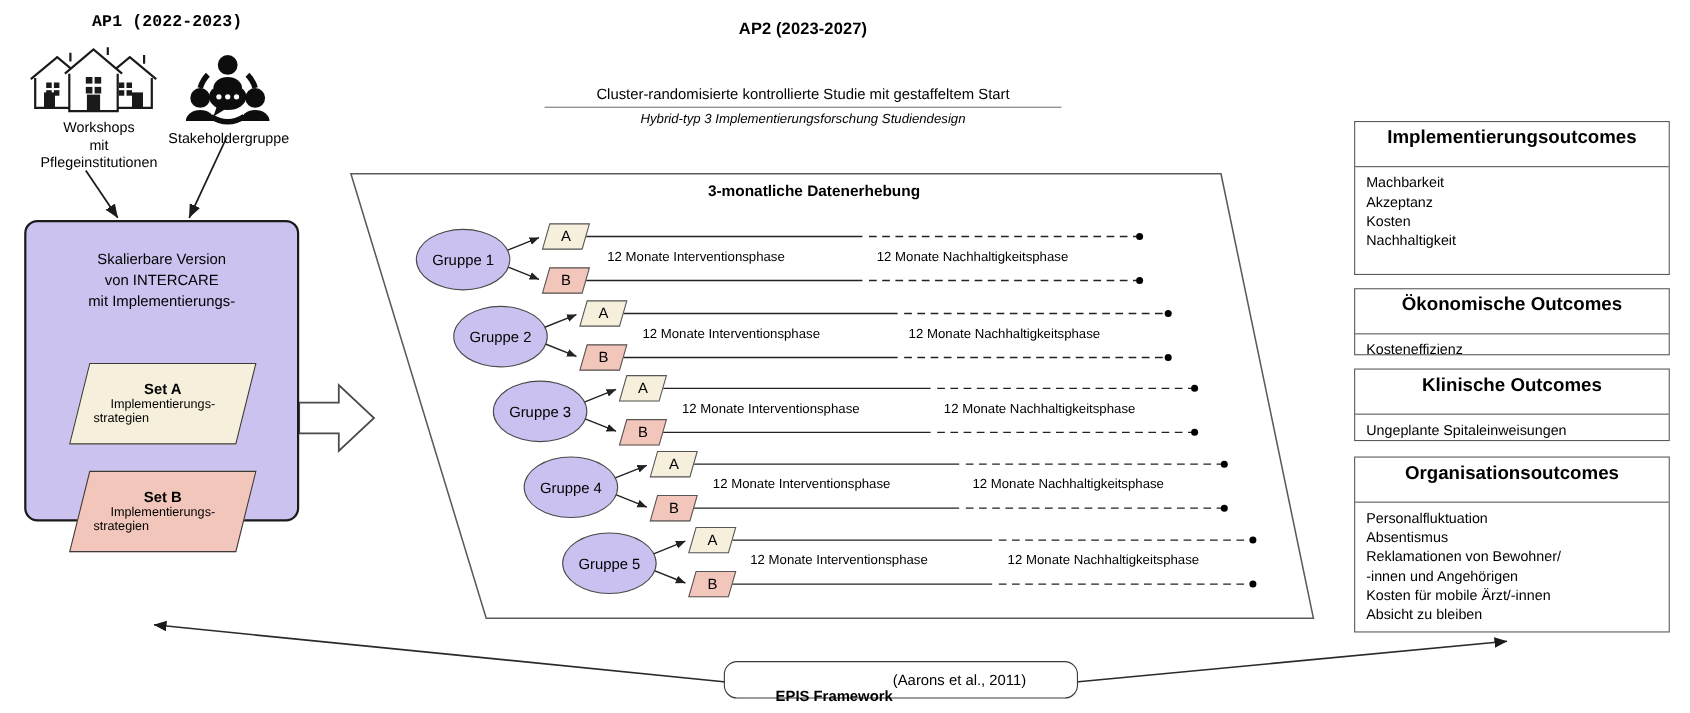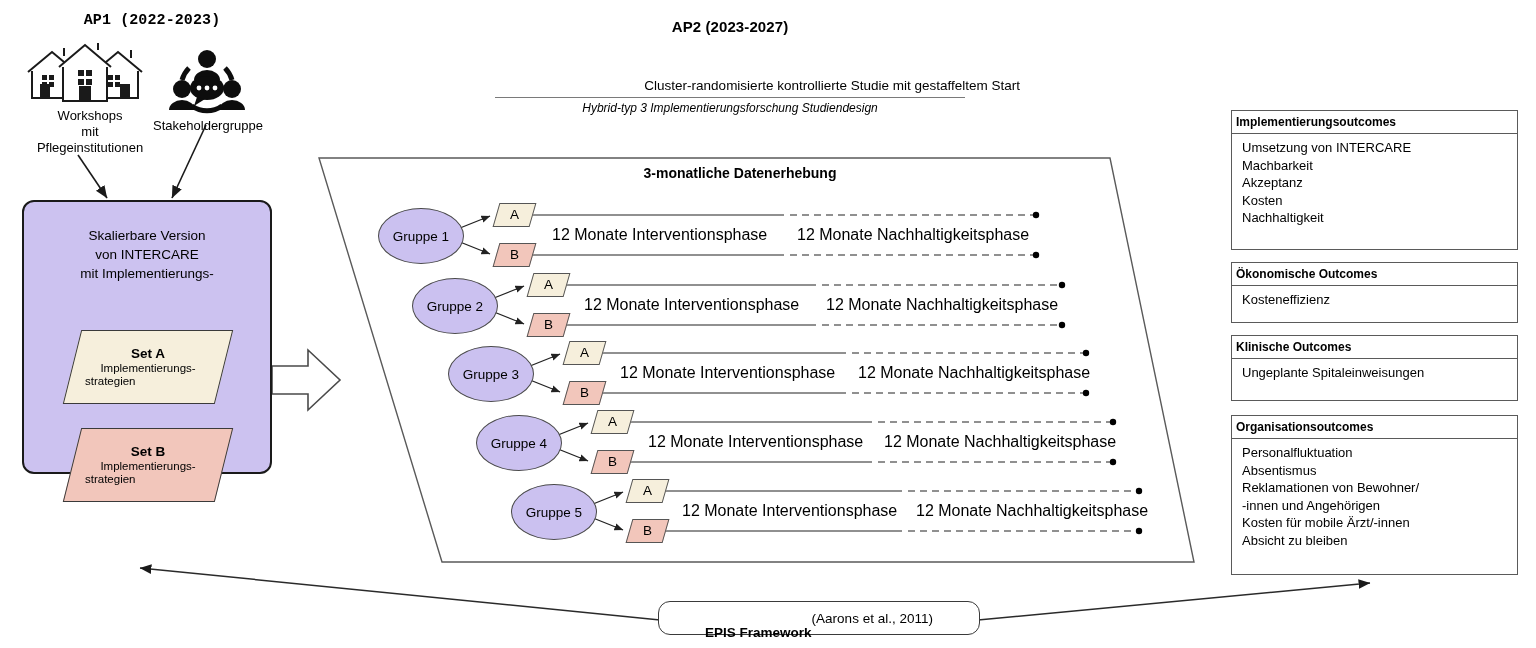--- a/index.html
+++ b/index.html
@@ -6,21 +6,21 @@
   body{
     width:1536px;height:648px;position:relative;overflow:hidden;
     font-family:"Liberation Sans","DejaVu Sans",sans-serif;
     color:#000;
   }
   .abs{position:absolute;}
   #svg-layer{position:absolute;left:0;top:0;width:1536px;height:648px;pointer-events:none;}
 
   
   .ap-title{font-size:15px;font-weight:bold;text-align:center;letter-spacing:.1px;}
-  .subtitle1{font-size:13.5px;text-align:right;white-space:nowrap;}
+  .subtitle1{font-size:13.5px;text-align:center;white-space:nowrap;}
   .subtitle2{font-size:12px;font-style:italic;text-align:center;white-space:nowrap;}
   .rule{height:1px;background:#7a7a7a;}
 
   
   .icon-label{font-size:13px;text-align:center;line-height:16px;}
 
   
   .purple-box{
     background:#ccc2f0;border:2.5px solid #1a1a1a;border-radius:12px;
     box-sizing:border-box;
@@ -61,30 +61,30 @@
     position:absolute;box-sizing:border-box;
     transform:skewX(-16deg);
     border:1px solid #555;
     display:flex;align-items:center;justify-content:center;
   }
   .ab span{transform:skewX(16deg);font-size:13.5px;line-height:1;}
   .ab-a{background:#f6efdc;}
   .ab-b{background:#f2c6bb;}
 
   
-  .phase{font-size:16px;white-space:nowrap;}
+  .phase{font-size:12px;white-space:nowrap;}
 
   
   .outcome-box{
     position:absolute;box-sizing:border-box;
     border:1px solid #5a5a5a;background:#fff;
   }
   .outcome-head{
-    font-size:12px;font-weight:bold;text-align:left;
-    padding:4px 4px 4px;border-bottom:1px solid #5a5a5a;
+    font-size:17px;font-weight:bold;text-align:center;
+    padding:4px 4px 16px;border-bottom:1px solid #5a5a5a;
     white-space:nowrap;
   }
   .outcome-body{padding:5px 8px 5px 10px;}
   .outcome-item{font-size:13px;line-height:17.5px;white-space:nowrap;}
 
   
   .epis{
     position:absolute;box-sizing:border-box;
     border:1.5px solid #3a3a3a;border-radius:12px;background:#fff;
     display:flex;align-items:center;justify-content:center;
@@ -333,21 +333,20 @@
 </div>
 <div class="ab ab-b" style="left:629px;top:519px;width:37px;height:24px;">
   <span>B</span>
 </div>
 <div class="abs phase" style="left:682px;top:502px;">12 Monate Interventionsphase</div>
 <div class="abs phase" style="left:916px;top:502px;">12 Monate Nachhaltigkeitsphase</div>
 
 <div class="outcome-box" style="left:1231px;top:110px;width:287px;height:140px;">
   <div class="outcome-head">Implementierungsoutcomes</div>
   <div class="outcome-body">
-    <div class="outcome-item">Umsetzung von INTERCARE</div>
     <div class="outcome-item">Machbarkeit</div>
     <div class="outcome-item">Akzeptanz</div>
     <div class="outcome-item">Kosten</div>
     <div class="outcome-item">Nachhaltigkeit</div>
   </div>
 </div>
 
 <div class="outcome-box" style="left:1231px;top:262px;width:287px;height:61px;">
   <div class="outcome-head">Ökonomische Outcomes</div>
   <div class="outcome-body">

